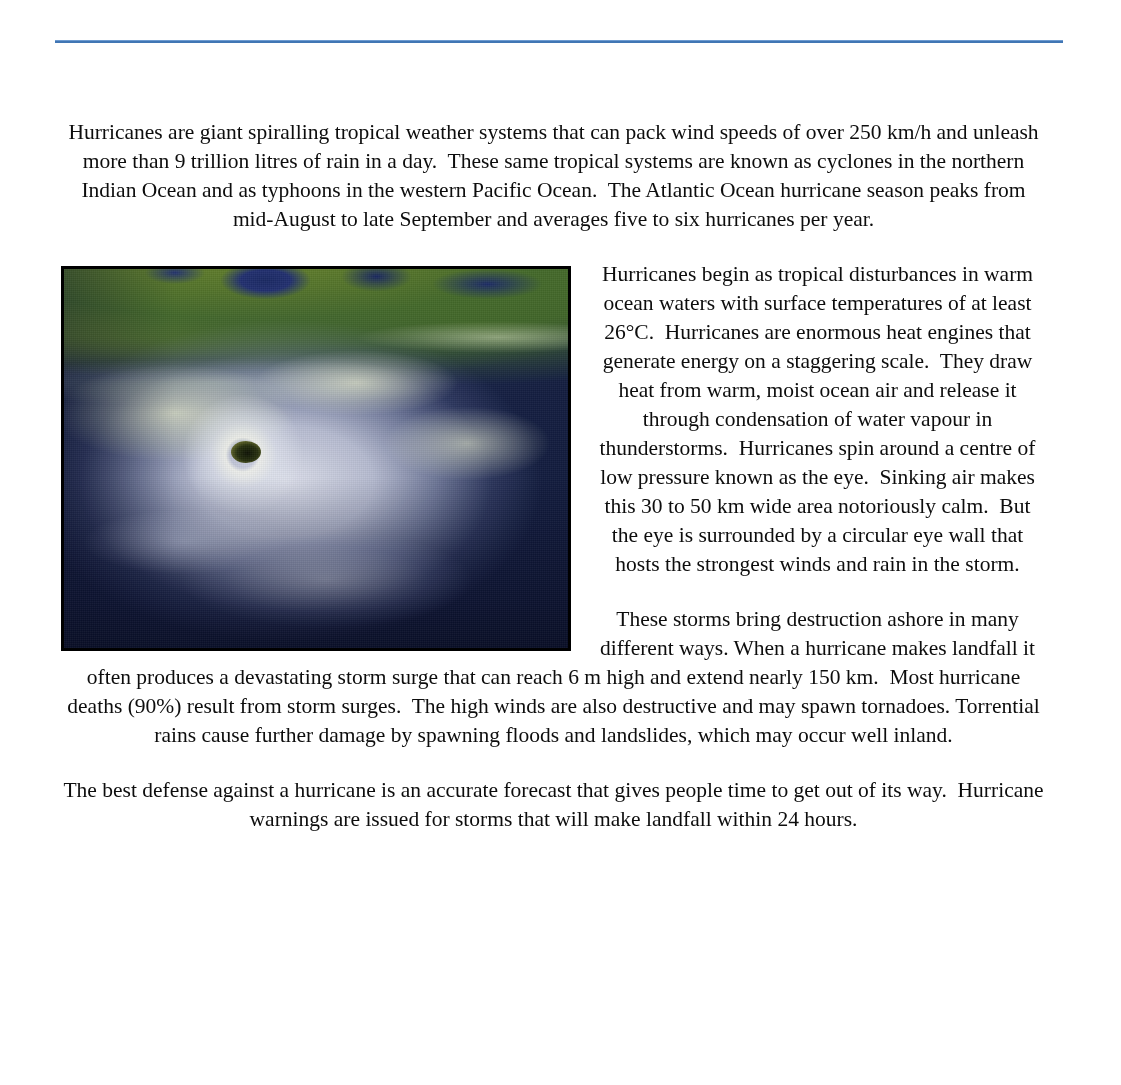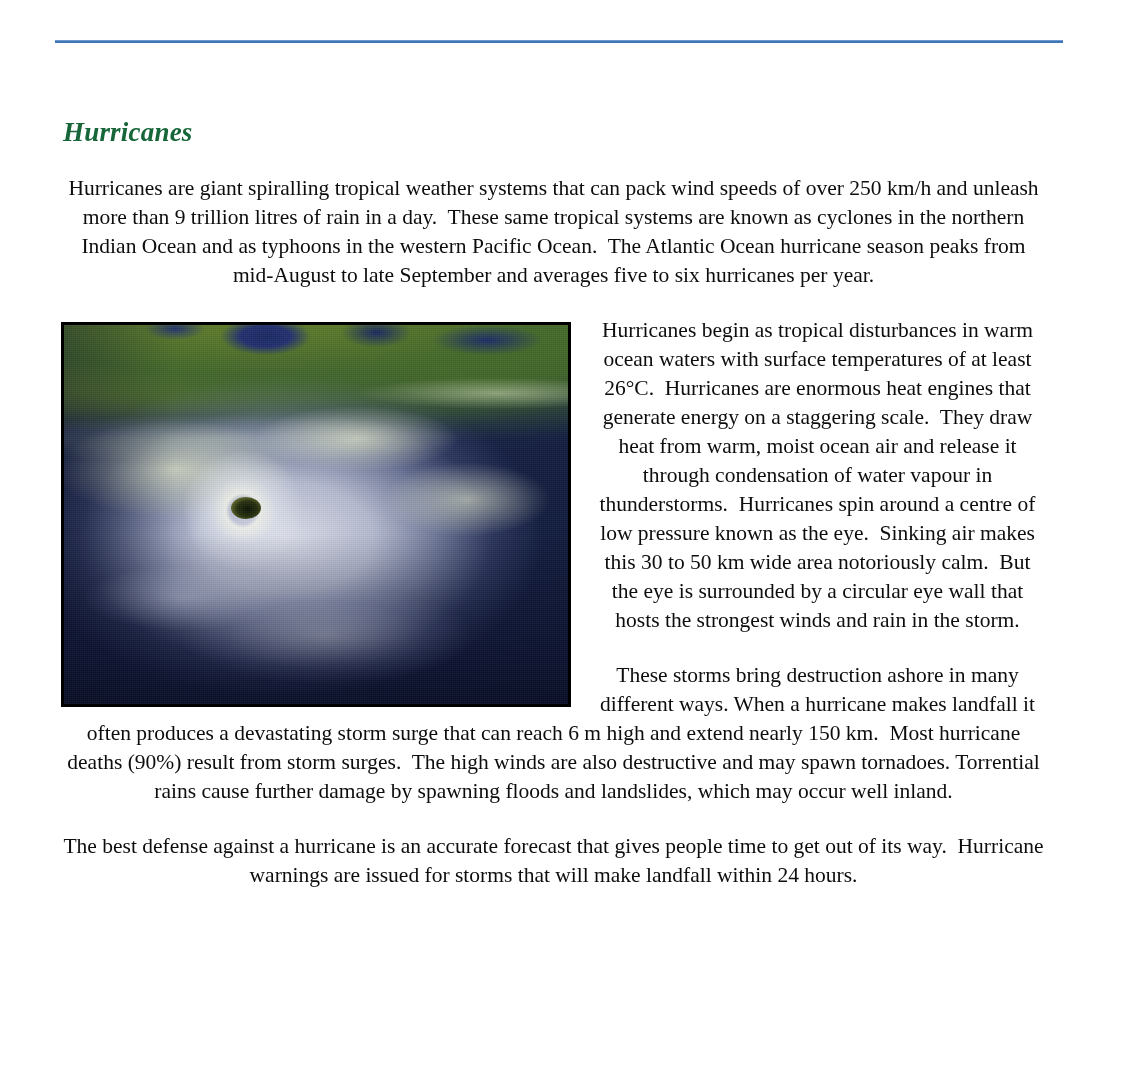--- a/index.html
+++ b/index.html
@@ -139,21 +139,20 @@
     opacity: 0.75;
   }
 </style>
 </head>
 <body>
 
 <div class="top-rule"></div>
 
 <div class="page">
 
-  <h1 class="doc-heading">Hurricanes</h1>
 
   <p class="body-par">Hurricanes are giant spiralling tropical weather systems that can pack wind speeds of over 250 km/h and unleash more than 9 trillion litres of rain in a day.  These same tropical systems are known as cyclones in the northern Indian Ocean and as typhoons in the western Pacific Ocean.  The Atlantic Ocean hurricane season peaks from mid-August to late September and averages five to six hurricanes per year.</p>
 
   <figure class="hurricane-figure">
     <div class="hurricane-img">
       <div class="layer l-ocean"></div>
       <div class="layer l-land"></div>
       <div class="layer l-lakes"></div>
       <div class="layer l-coast"></div>
       <div class="layer l-spiral-outer"></div>

